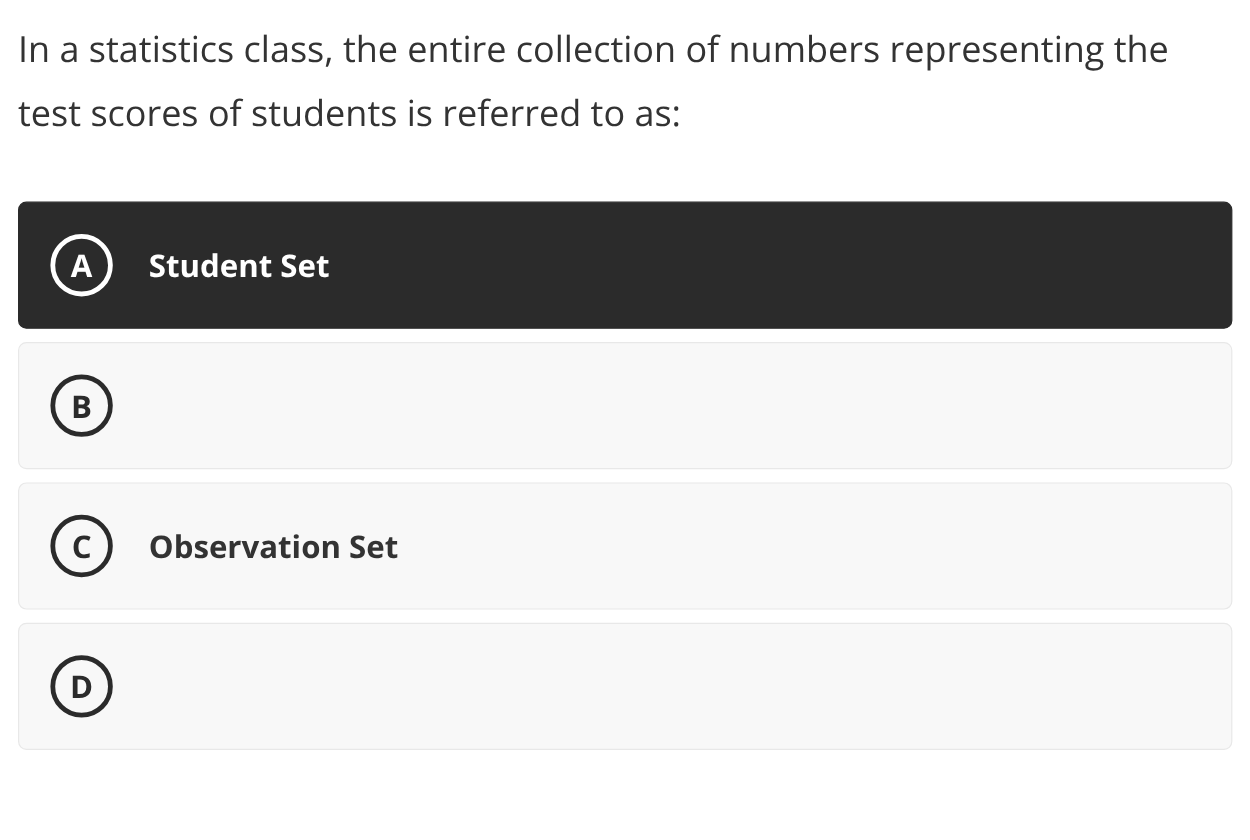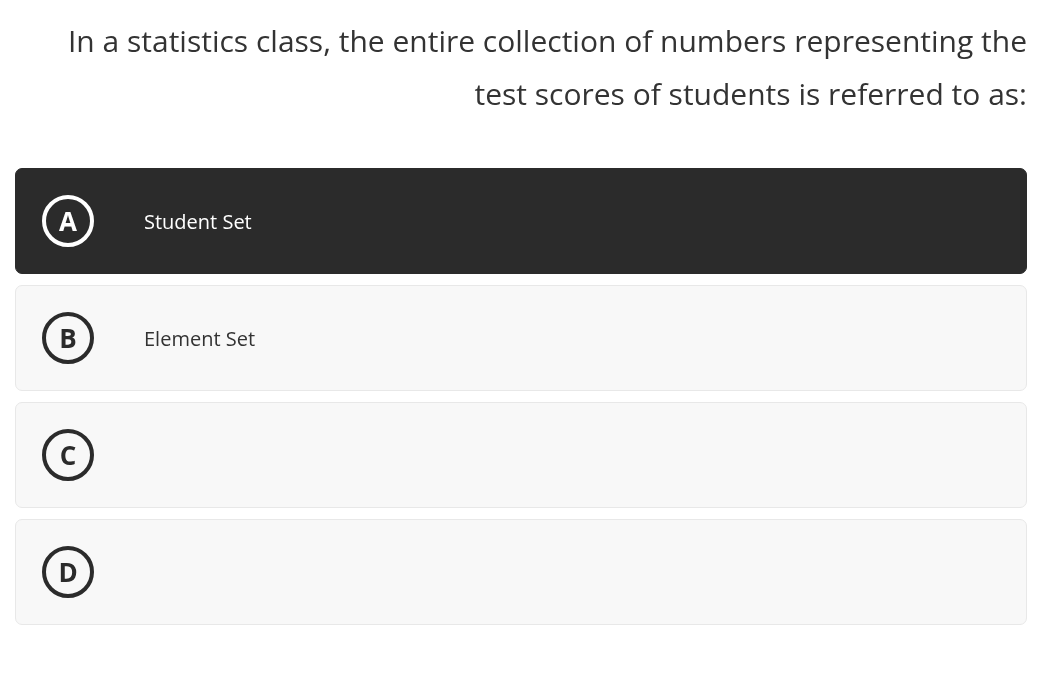--- a/index.html
+++ b/index.html
@@ -1,19 +1,18 @@
 <!DOCTYPE html>
 <html><head>
   <meta charset="utf-8">
   <style>
     * {
       margin: 0;
       padding: 0;
       box-sizing: border-box;
-      text-align: right;
     }
     body {
       font-family: -apple-system, BlinkMacSystemFont, "Segoe UI", "Open Sans", Roboto, Helvetica, Arial, sans-serif;
       background: #ffffff;
       padding: 15px;
       width: 1042px;
     }
     .question-text {
       font-size: 30px;
       color: #333333;
@@ -51,42 +50,41 @@
       font-weight: 700;
       color: #2b2b2b;
       flex-shrink: 0;
       margin-right: 30px;
     }
     .option.selected .option-letter {
       border-color: #ffffff;
       color: #ffffff;
     }
     .option-label {
-      font-size: 20px;
+      font-size: 26px;
       color: #333333;
-      font-weight: 400;
-      margin-left: 20px;
+      font-weight: 700;
     }
     .option.selected .option-label {
       color: #ffffff;
     }
   </style>
 </head>
 <body>
 
 <div class="question-text">In a statistics class, the entire collection of numbers representing the test scores of students is referred to as:</div>
 
 <div class="options-container">
   <div class="option selected">
     <div class="option-letter">A</div>
     <div class="option-label">Student Set</div>
   </div>
   <div class="option">
     <div class="option-letter">B</div>
-    <div class="option-label">Element Set</div>
   </div>
   <div class="option">
     <div class="option-letter">C</div>
+    <div class="option-label">Observation Set</div>
   </div>
   <div class="option">
     <div class="option-letter">D</div>
   </div>
 </div>
 
 </body></html>

